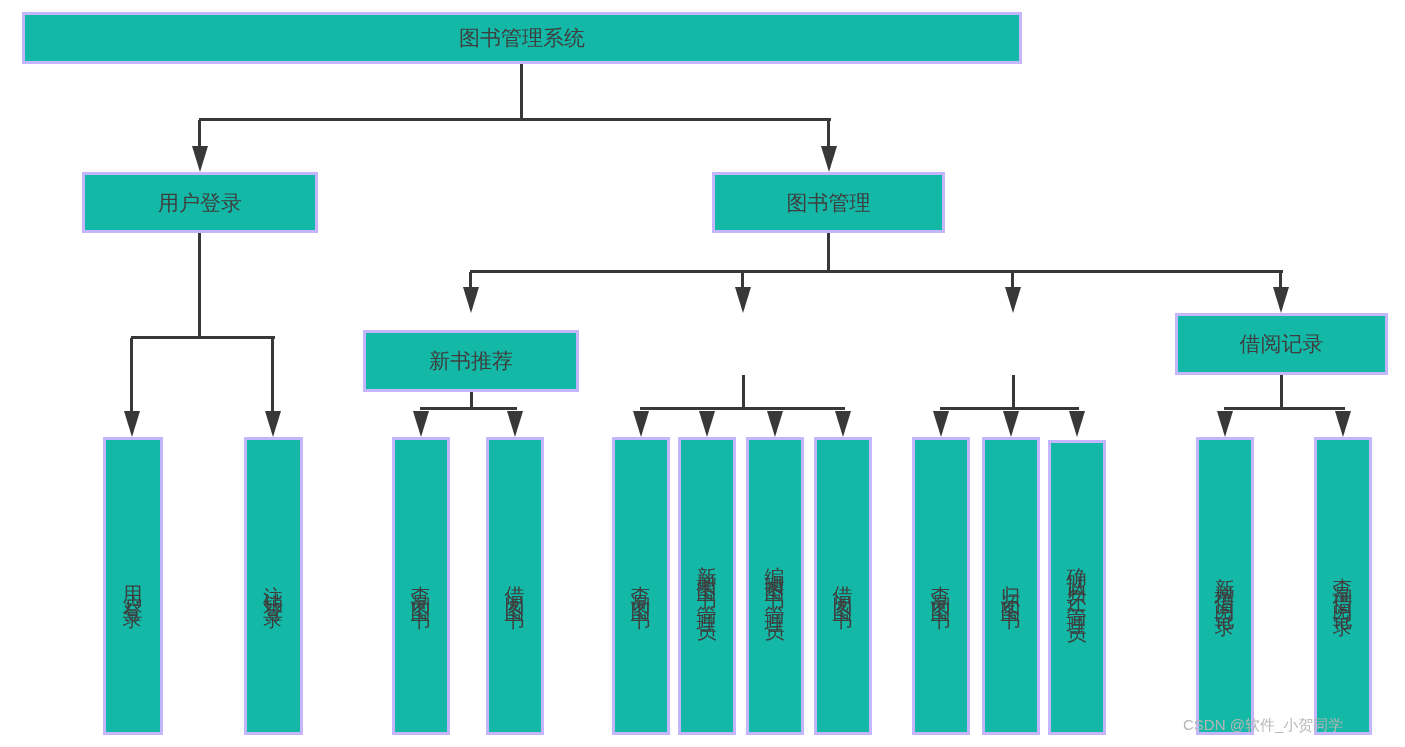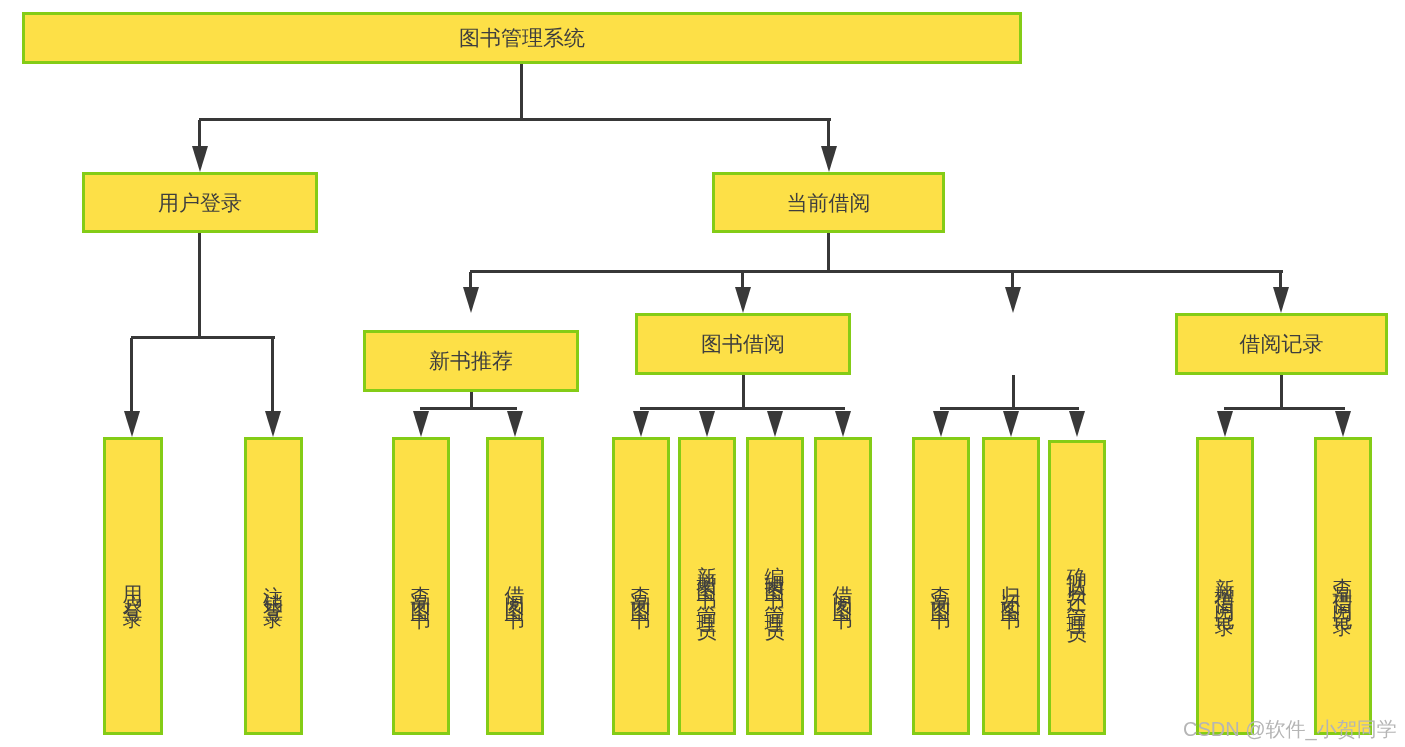--- a/index.html
+++ b/index.html
@@ -12,22 +12,22 @@
     position: relative;
     width: 1405px;
     height: 747px;
     background: #ffffff;
     overflow: hidden;
     color: #3e3e3e;
   }
   .node {
     position: absolute;
     box-sizing: border-box;
-    border: 3px solid #84cc16;
-    background: #fde047;
+    border: 3px solid #c4b5fd;
+    background: #14b8a6;
     display: flex;
     align-items: center;
     justify-content: center;
     font-size: 21px;
     color: #3e3e3e;
     z-index: 2;
   }
   .node.leaf .label {
     writing-mode: vertical-rl;
     text-orientation: mixed;
@@ -49,21 +49,21 @@
     height: 0;
     border-left: 8px solid transparent;
     border-right: 8px solid transparent;
     border-top: 26px solid #383838;
     z-index: 1;
   }
   .watermark {
     position: absolute;
     left: 1183px;
     top: 716px;
-    font-size: 20px;
+    font-size: 15px;
     color: #b5b5b5;
     white-space: nowrap;
     z-index: 5;
   }
 </style>
 </head>
 <body>
 
 <div class="canvas">
 
@@ -75,21 +75,21 @@
   <div class="hline" style="left:199px; top:118px; width:632px;"></div>
   <div class="vline" style="left:198px; top:120px; height:28px;"></div>
   <div class="arrowhead" style="left:192px; top:146px;"></div>
   <div class="vline" style="left:827px; top:120px; height:28px;"></div>
   <div class="arrowhead" style="left:821px; top:146px;"></div>
 
   <div class="node" style="left:82px; top:172px; width:236px; height:61px;">
     <span class="label">用户登录</span>
   </div>
   <div class="node" style="left:712px; top:172px; width:233px; height:61px;">
-    <span class="label">当前借阅</span>
+    <span class="label">图书管理</span>
   </div>
 
   <div class="vline" style="left:198px; top:233px; height:103px;"></div>
   <div class="hline" style="left:131px; top:336px; width:144px;"></div>
   <div class="vline" style="left:130px; top:338px; height:76px;"></div>
   <div class="arrowhead" style="left:124px; top:411px;"></div>
   <div class="vline" style="left:271px; top:338px; height:76px;"></div>
   <div class="arrowhead" style="left:265px; top:411px;"></div>
 
   <div class="vline" style="left:827px; top:233px; height:37px;"></div>
@@ -98,23 +98,20 @@
   <div class="arrowhead" style="left:463px; top:287px;"></div>
   <div class="vline" style="left:741px; top:272px; height:18px;"></div>
   <div class="arrowhead" style="left:735px; top:287px;"></div>
   <div class="vline" style="left:1011px; top:272px; height:18px;"></div>
   <div class="arrowhead" style="left:1005px; top:287px;"></div>
   <div class="vline" style="left:1279px; top:272px; height:18px;"></div>
   <div class="arrowhead" style="left:1273px; top:287px;"></div>
 
   <div class="node" style="left:363px; top:313px; width:216px; height:62px;margin-top:17px;">
     <span class="label">新书推荐</span>
-  </div>
-  <div class="node" style="left:635px; top:313px; width:216px; height:62px;">
-    <span class="label">图书借阅</span>
   </div>
   <div class="node" style="left:1175px; top:313px; width:213px; height:62px;">
     <span class="label">借阅记录</span>
   </div>
 
   <div class="vline" style="left:470px; top:375px; height:32px;"></div>
   <div class="hline" style="left:420px; top:407px; width:97px;"></div>
   <div class="arrowhead" style="left:413px; top:411px;"></div>
   <div class="arrowhead" style="left:507px; top:411px;"></div>
 

